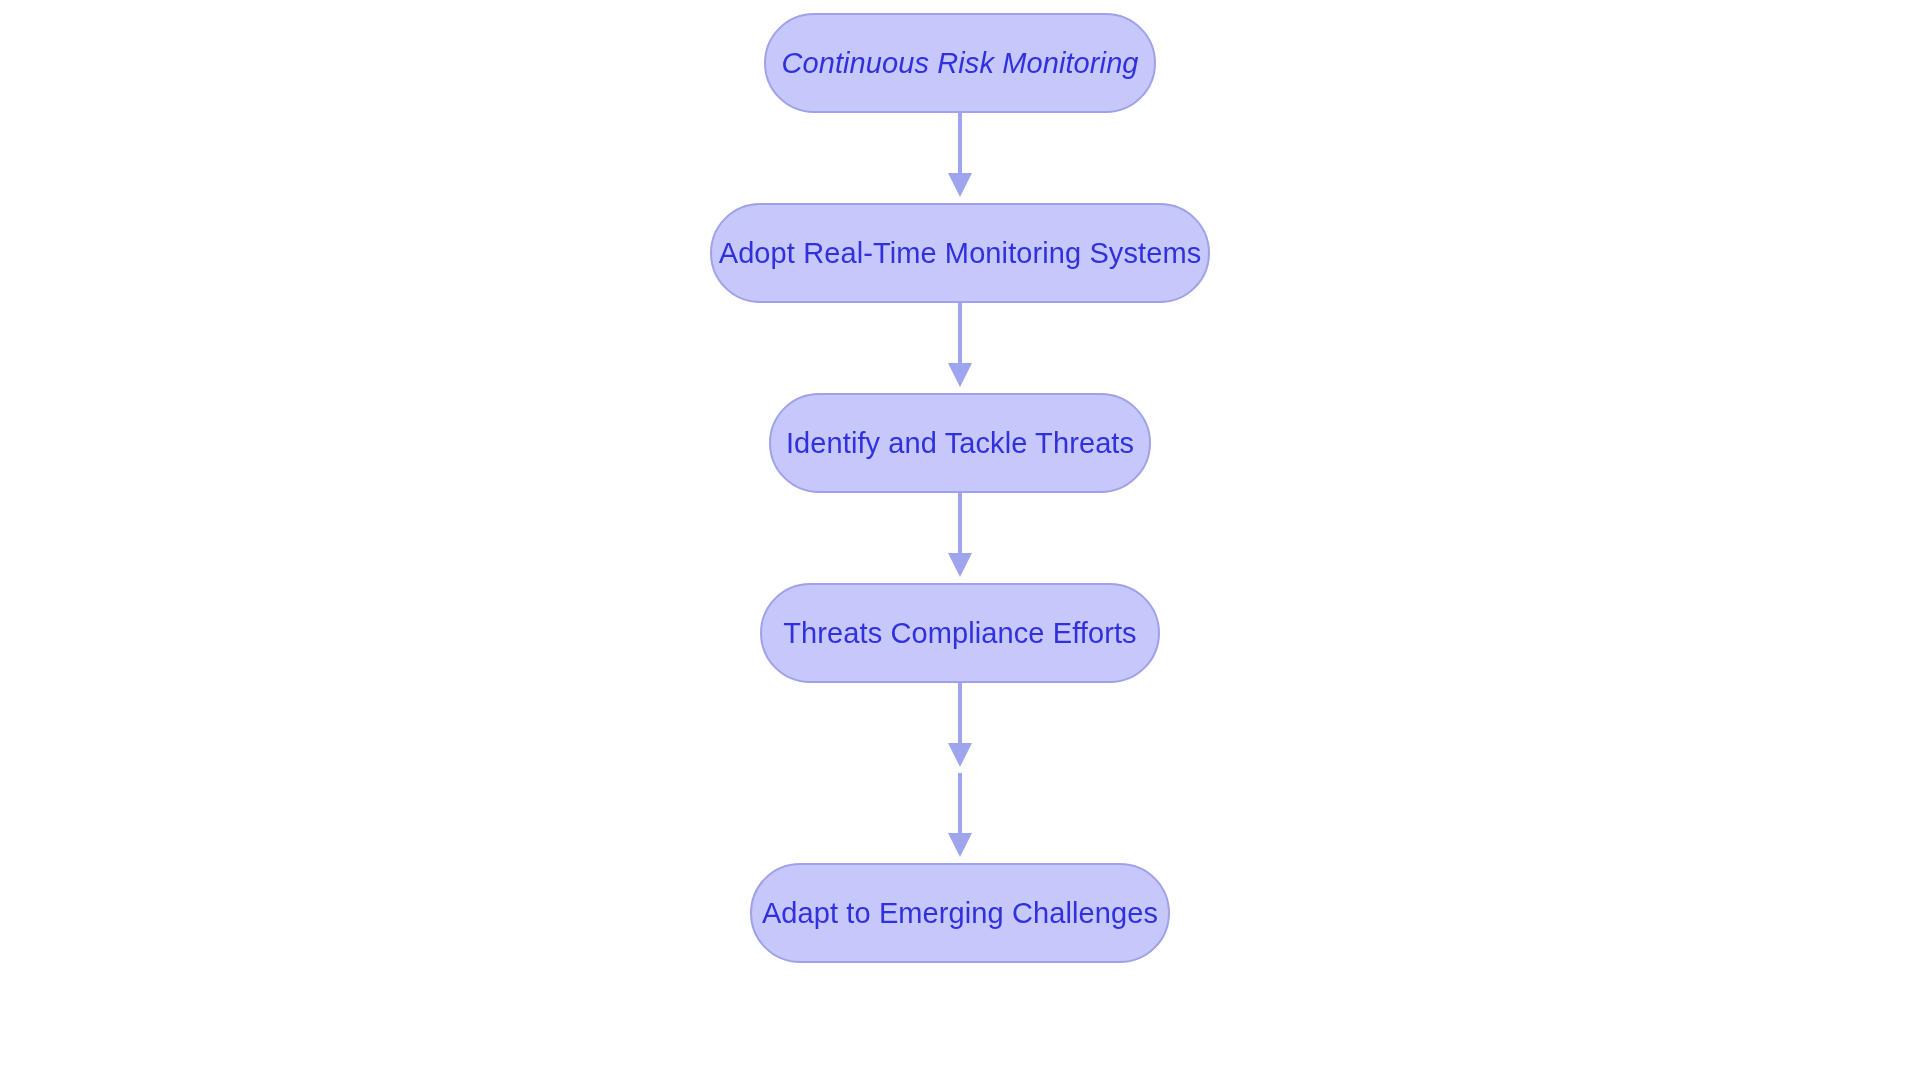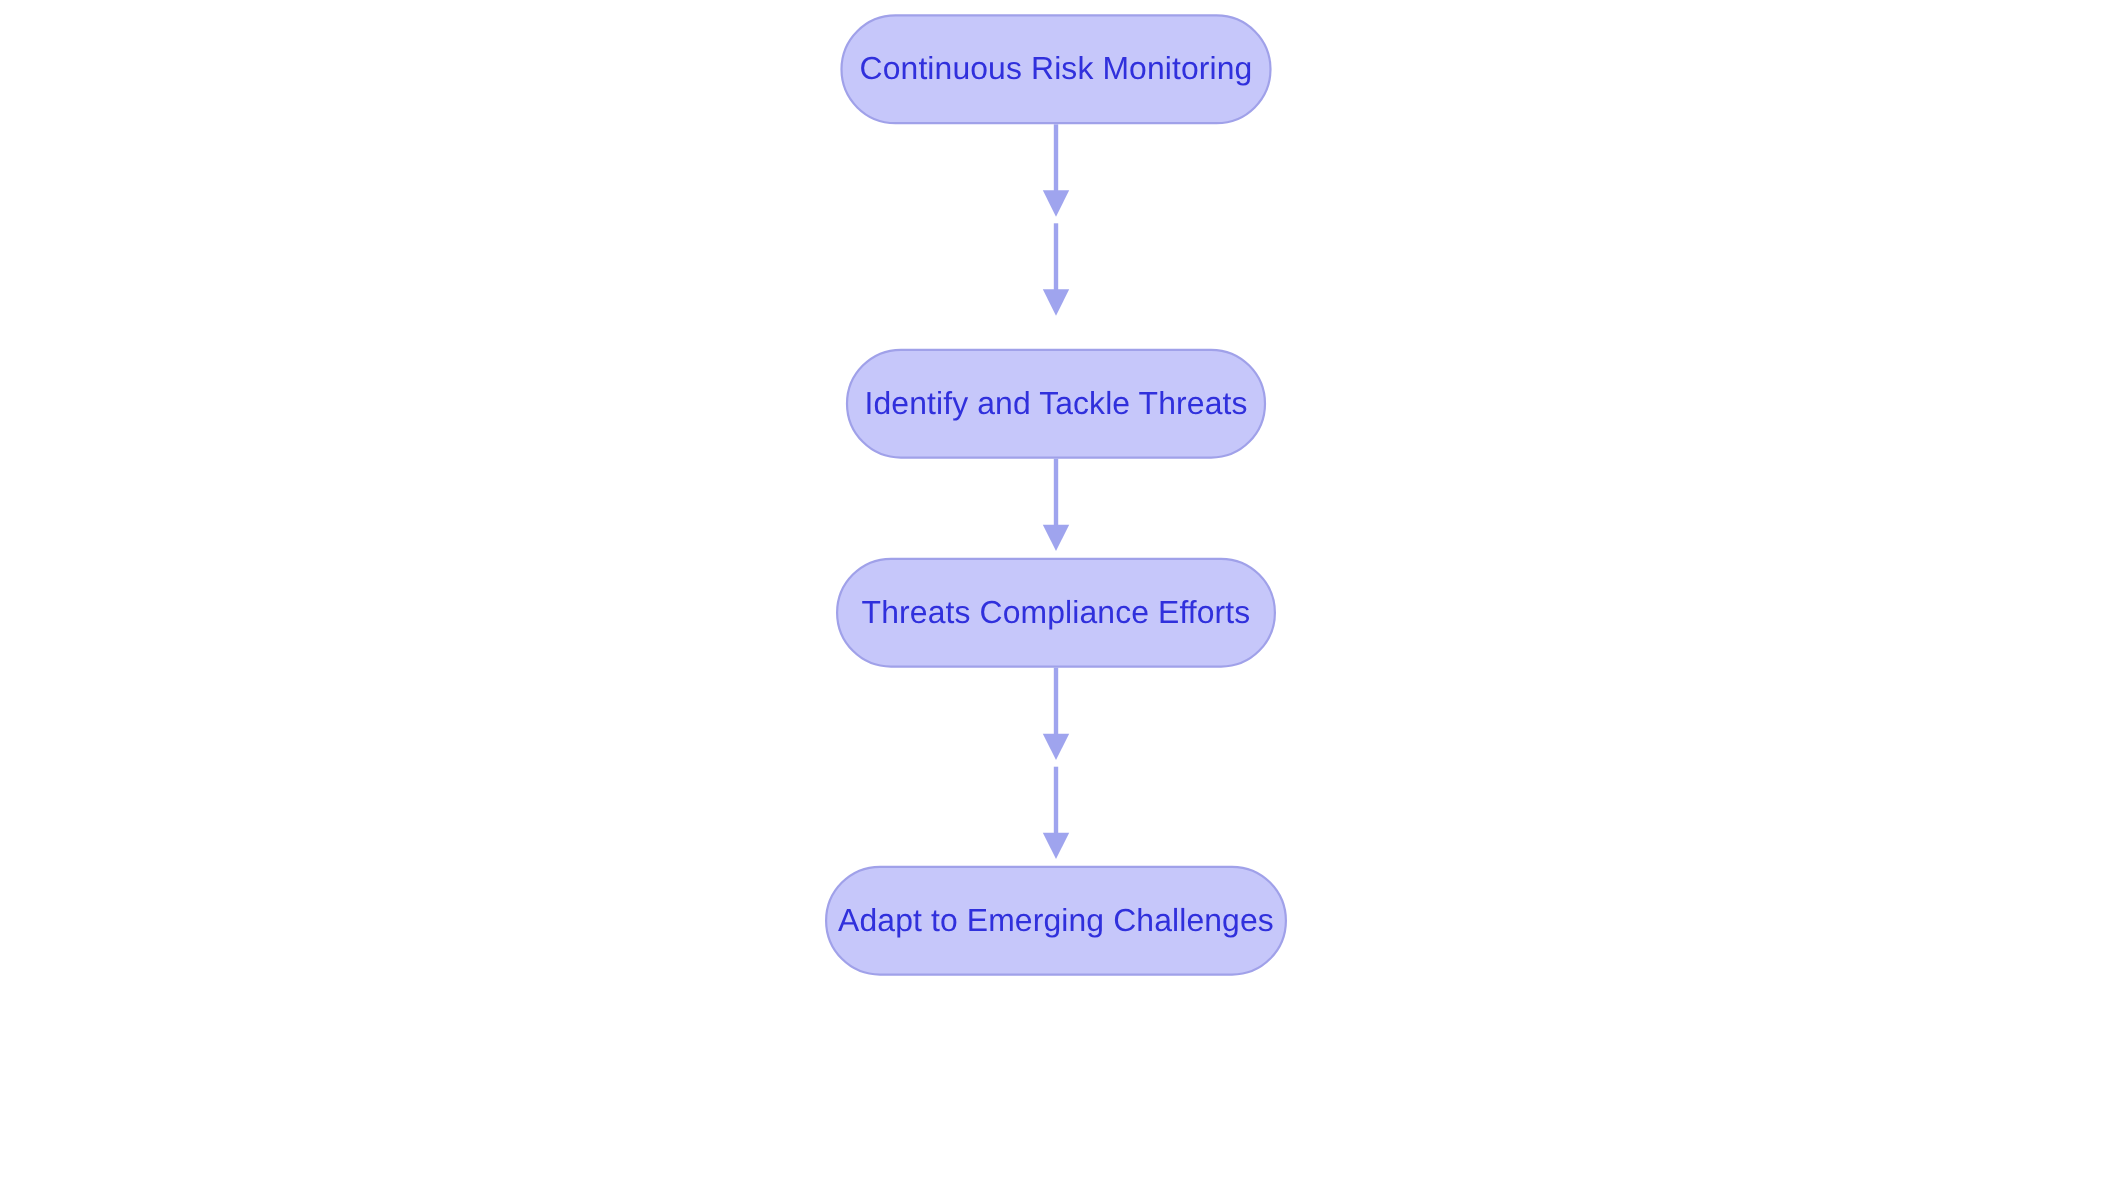--- a/index.html
+++ b/index.html
@@ -66,43 +66,48 @@
   .flow-connector svg {
     display: block;
     overflow: visible;
   }
 </style>
 </head>
 <body>
 
 <div id="flowchart-canvas">
 
-  <div class="flow-row" style="margin-top:13px;">
+  <div class="flow-row" style="margin-top:13px;font-style:italic;">
     <div class="flow-node" style="width:392px;">
       <span class="flow-node-label">Continuous Risk Monitoring</span>
     </div>
   </div>
 
   <div class="flow-connector">
     <svg width="30" height="90" viewBox="0 0 30 90" aria-hidden="true">
       <line x1="15" y1="0" x2="15" y2="62" stroke="#9fa4ee" stroke-width="4"></line>
       <polygon points="15,84 3,60 27,60" fill="#9fa4ee"></polygon>
     </svg>
   </div>
 
+  <div class="flow-row">
+    <div class="flow-node" style="width:500px;">
+      <span class="flow-node-label">Adopt Real-Time Monitoring Systems</span>
+    </div>
+  </div>
 
   <div class="flow-connector">
     <svg width="30" height="90" viewBox="0 0 30 90" aria-hidden="true">
       <line x1="15" y1="0" x2="15" y2="62" stroke="#9fa4ee" stroke-width="4"></line>
       <polygon points="15,84 3,60 27,60" fill="#9fa4ee"></polygon>
     </svg>
   </div>
 
   <div class="flow-row">
-    <div class="flow-node" style="width:382px;margin-top:24px;">
+    <div class="flow-node" style="width:382px;">
       <span class="flow-node-label">Identify and Tackle Threats</span>
     </div>
   </div>
 
   <div class="flow-connector">
     <svg width="30" height="90" viewBox="0 0 30 90" aria-hidden="true">
       <line x1="15" y1="0" x2="15" y2="62" stroke="#9fa4ee" stroke-width="4"></line>
       <polygon points="15,84 3,60 27,60" fill="#9fa4ee"></polygon>
     </svg>
   </div>

